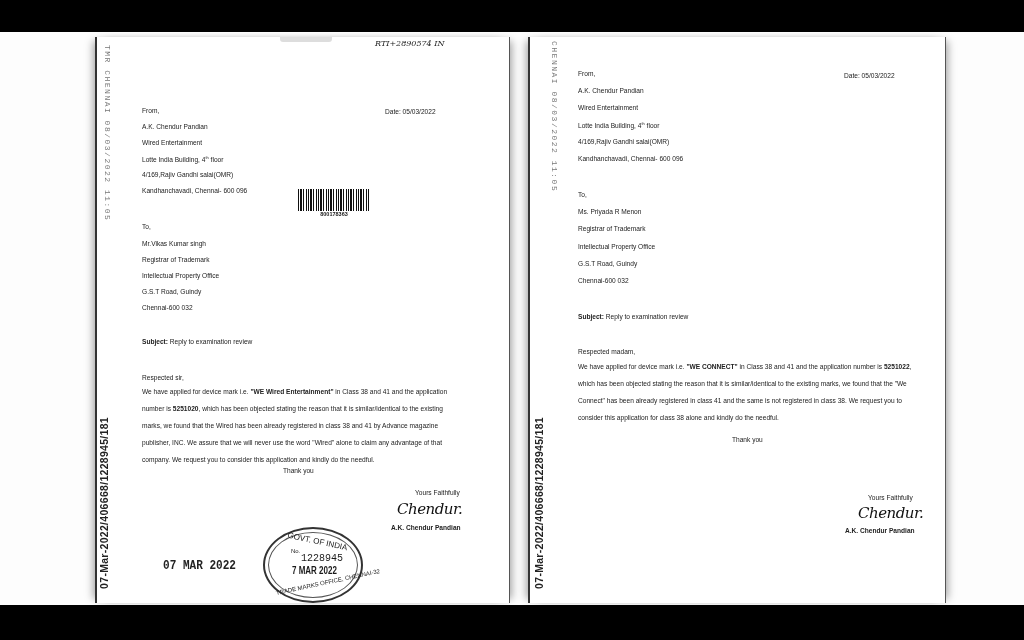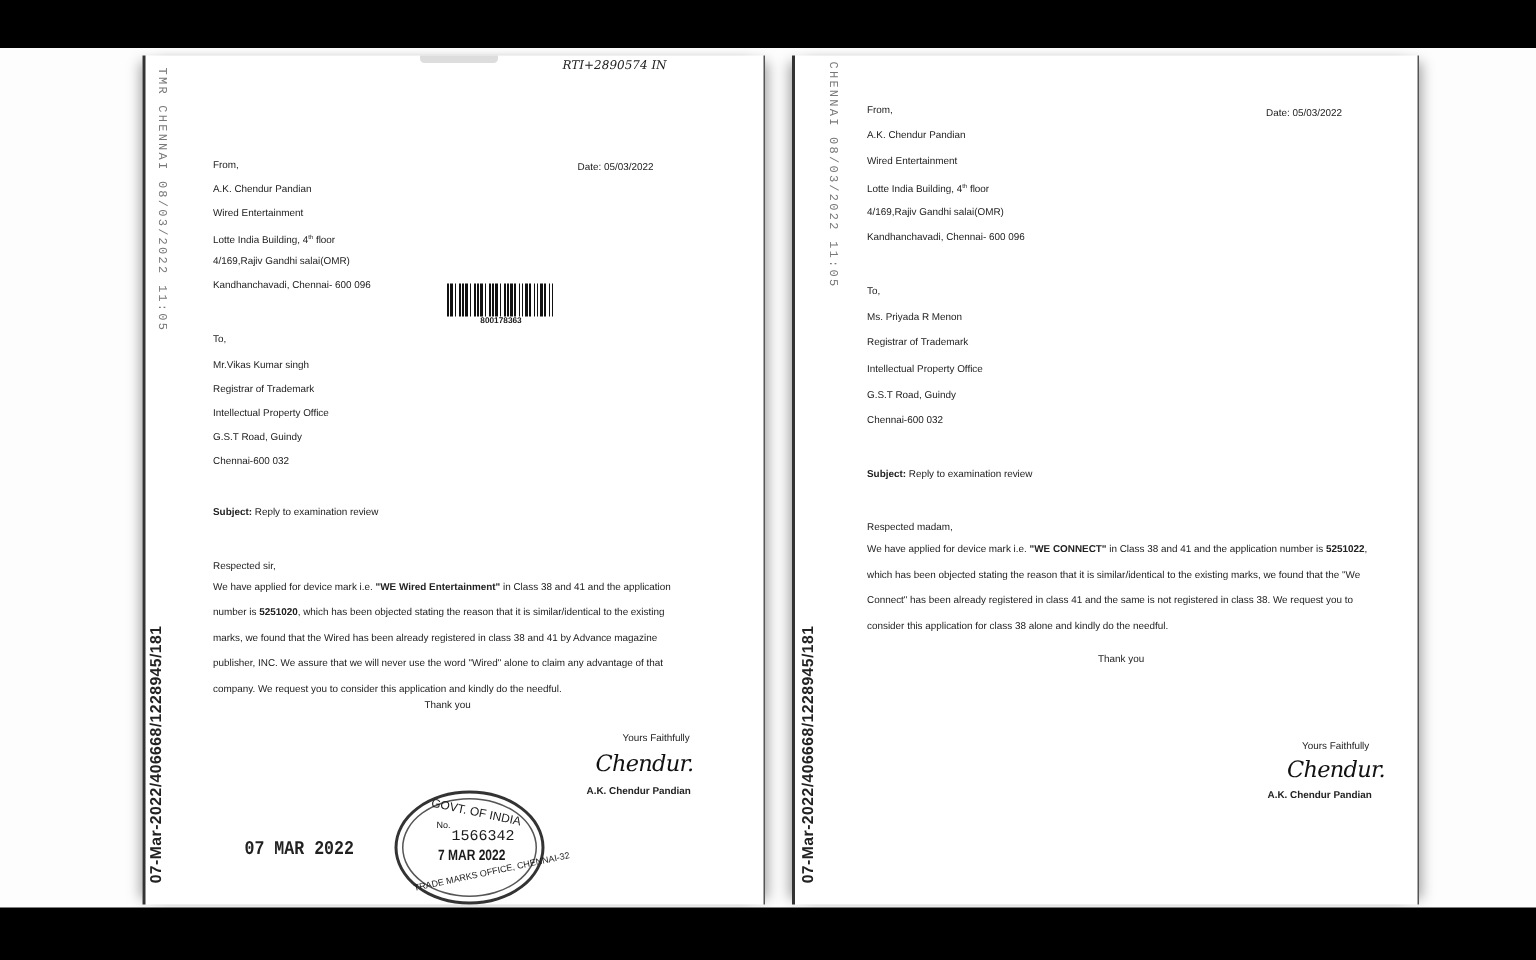--- a/index.html
+++ b/index.html
@@ -99,21 +99,21 @@
     <div class="t" style="left:188px;top:430px;">Thank you</div>
 
     <div class="t" style="left:320px;top:452px;">Yours Faithfully</div>
     <div class="sig" style="left:302px;top:463px;">Chendur.</div>
     <div class="t bold" style="left:296px;top:487px;">A.K. Chendur Pandian</div>
 
     <div class="stamp" style="left:168px;top:490px;">
       <div class="inner"></div>
       <div class="top">GOVT. OF INDIA</div>
       <div class="no">No.</div>
-      <div class="num">1566342</div>
+      <div class="num">1228945</div>
       <div class="date">7 MAR 2022</div>
       <div class="bottom">TRADE MARKS OFFICE, CHENNAI-32</div>
     </div>
 
     <div class="datestamp" style="left:68px;top:521px;">07 MAR 2022</div>
   </div>
 
   <div class="page" id="page2">
     <div class="edge-l"></div>
     <div class="edge-r"></div>

